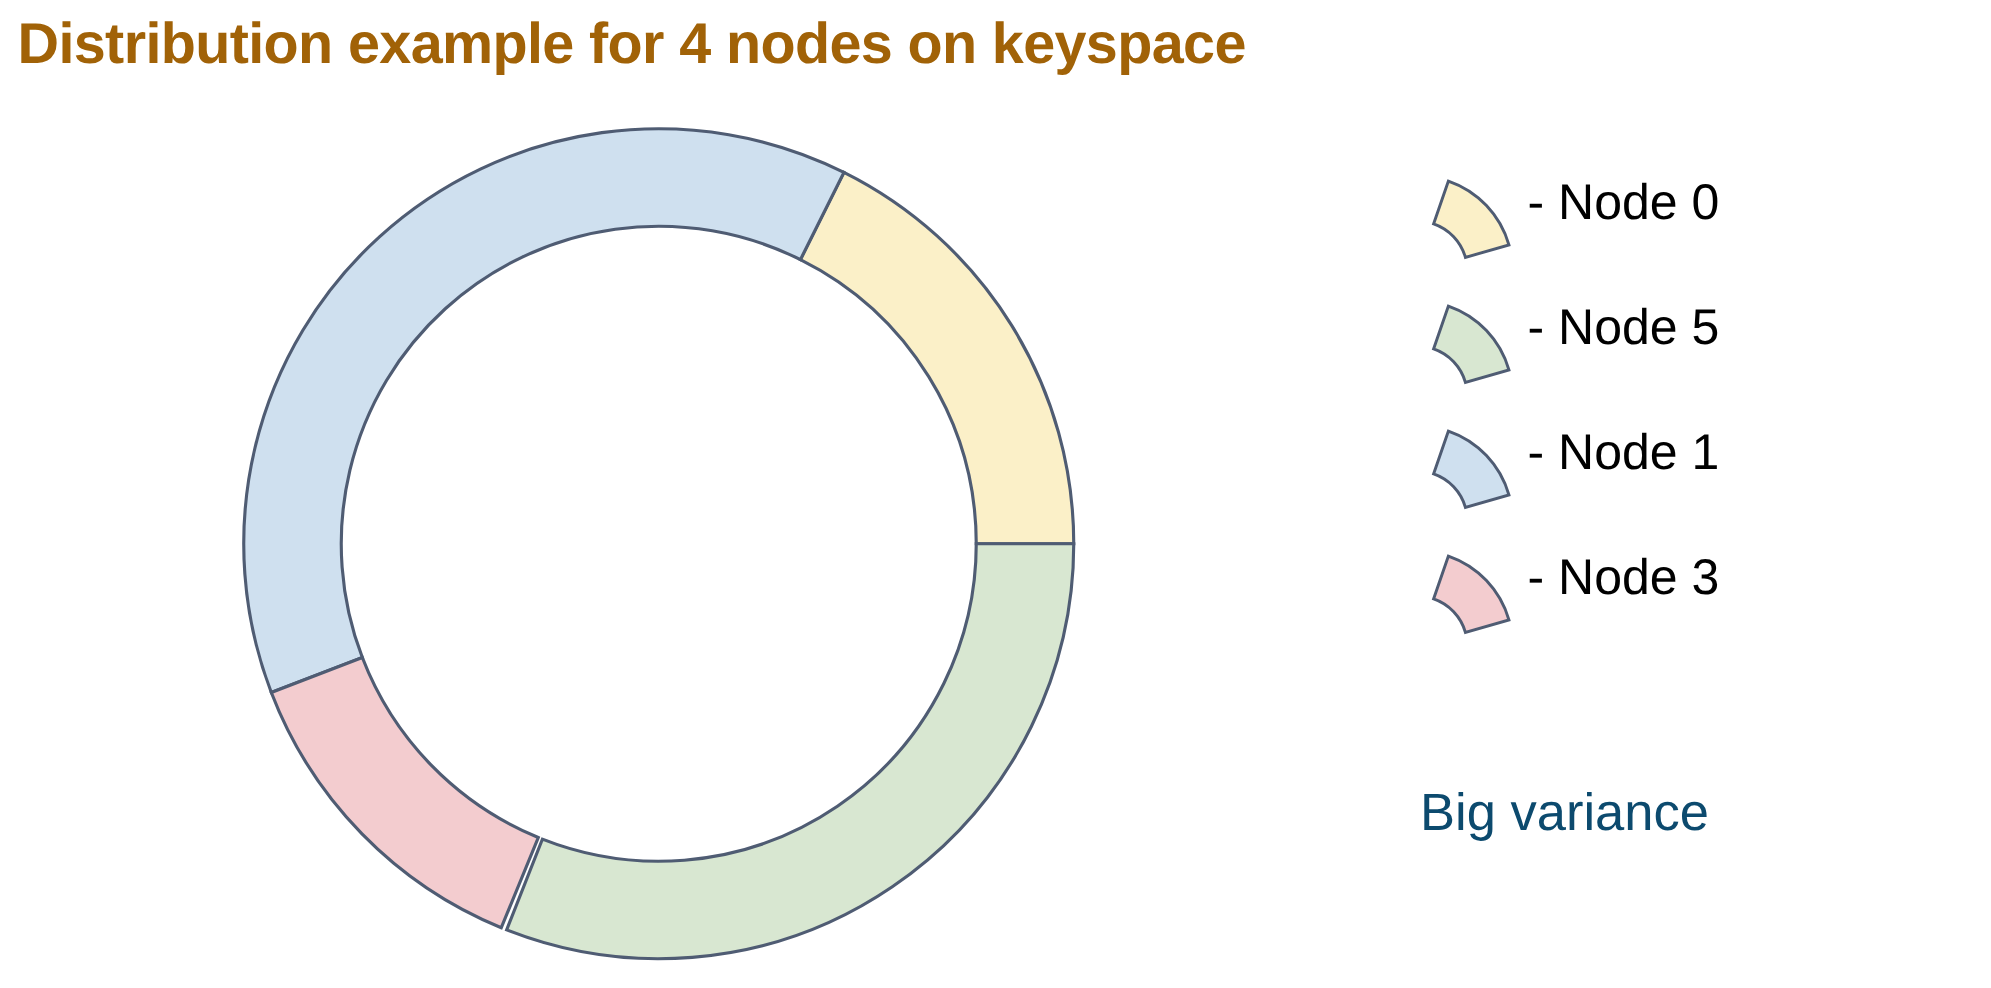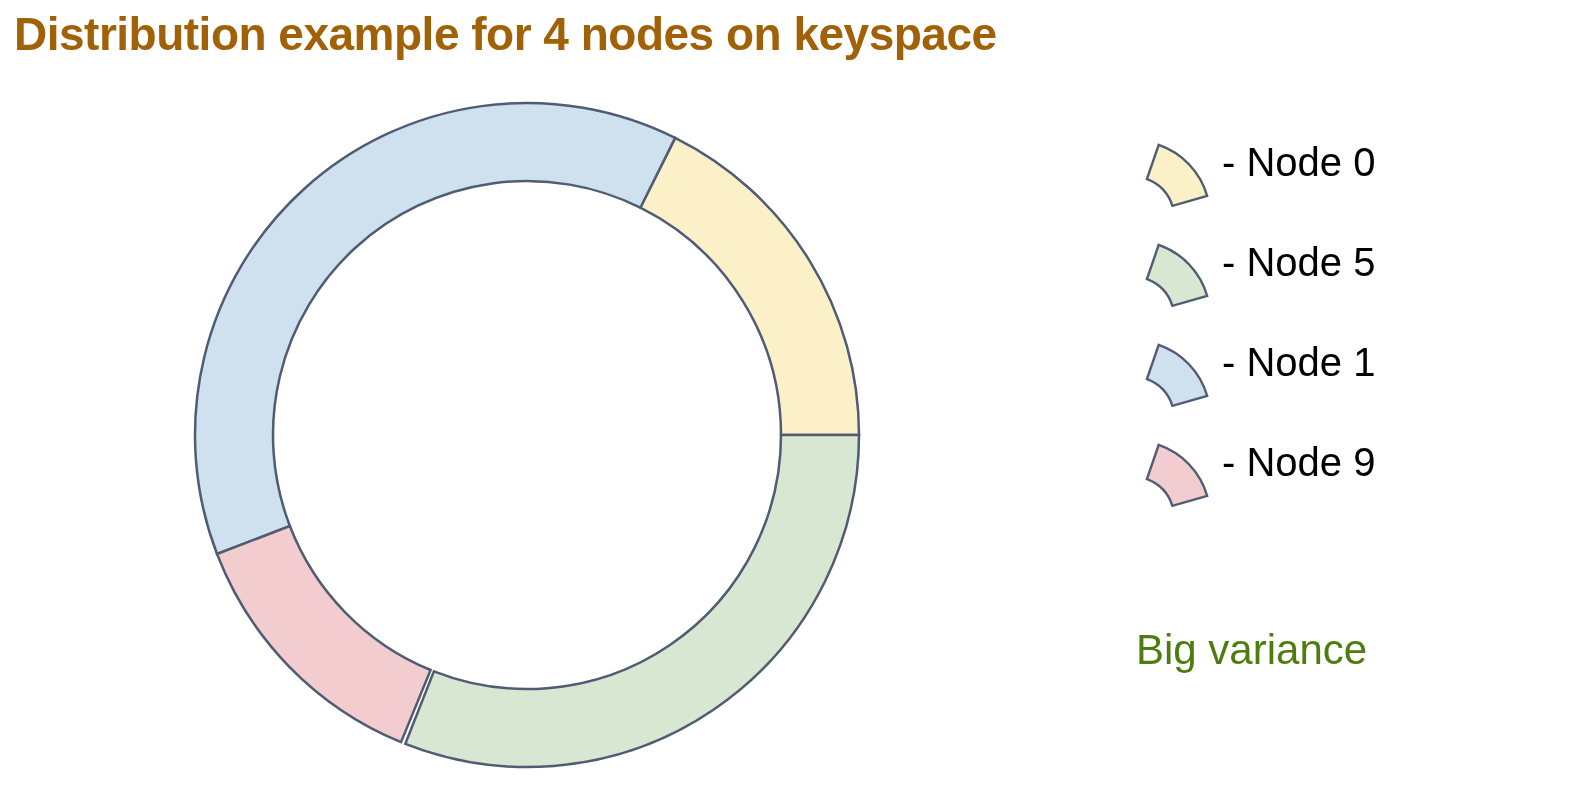--- a/index.html
+++ b/index.html
@@ -85,21 +85,21 @@
     <div class="legend-row">
       <svg class="swatch" viewBox="0 0 84 72">
           <path d="M 28.05 4.36 A 80 80 0 0 1 78.90 57.95 L 42.37 68.42 A 42 42 0 0 0 15.67 40.29 Z" fill="#cfe0ef" stroke="#4f5c73" stroke-width="2.5"></path>
         </svg>
       <span class="legend-label">- Node 1</span>
     </div>
     <div class="legend-row">
       <svg class="swatch" viewBox="0 0 84 72">
           <path d="M 28.05 4.36 A 80 80 0 0 1 78.90 57.95 L 42.37 68.42 A 42 42 0 0 0 15.67 40.29 Z" fill="#f3cccf" stroke="#4f5c73" stroke-width="2.5"></path>
         </svg>
-      <span class="legend-label">- Node 9</span>
+      <span class="legend-label">- Node 3</span>
     </div>
   </div>
 
-  <div class="annotation" style="color: #4d7c0f;">
+  <div class="annotation" style="color: #0c4a6e;">
     <div>Big variance</div>
   </div>
 
 </div>
 
 </body></html>

